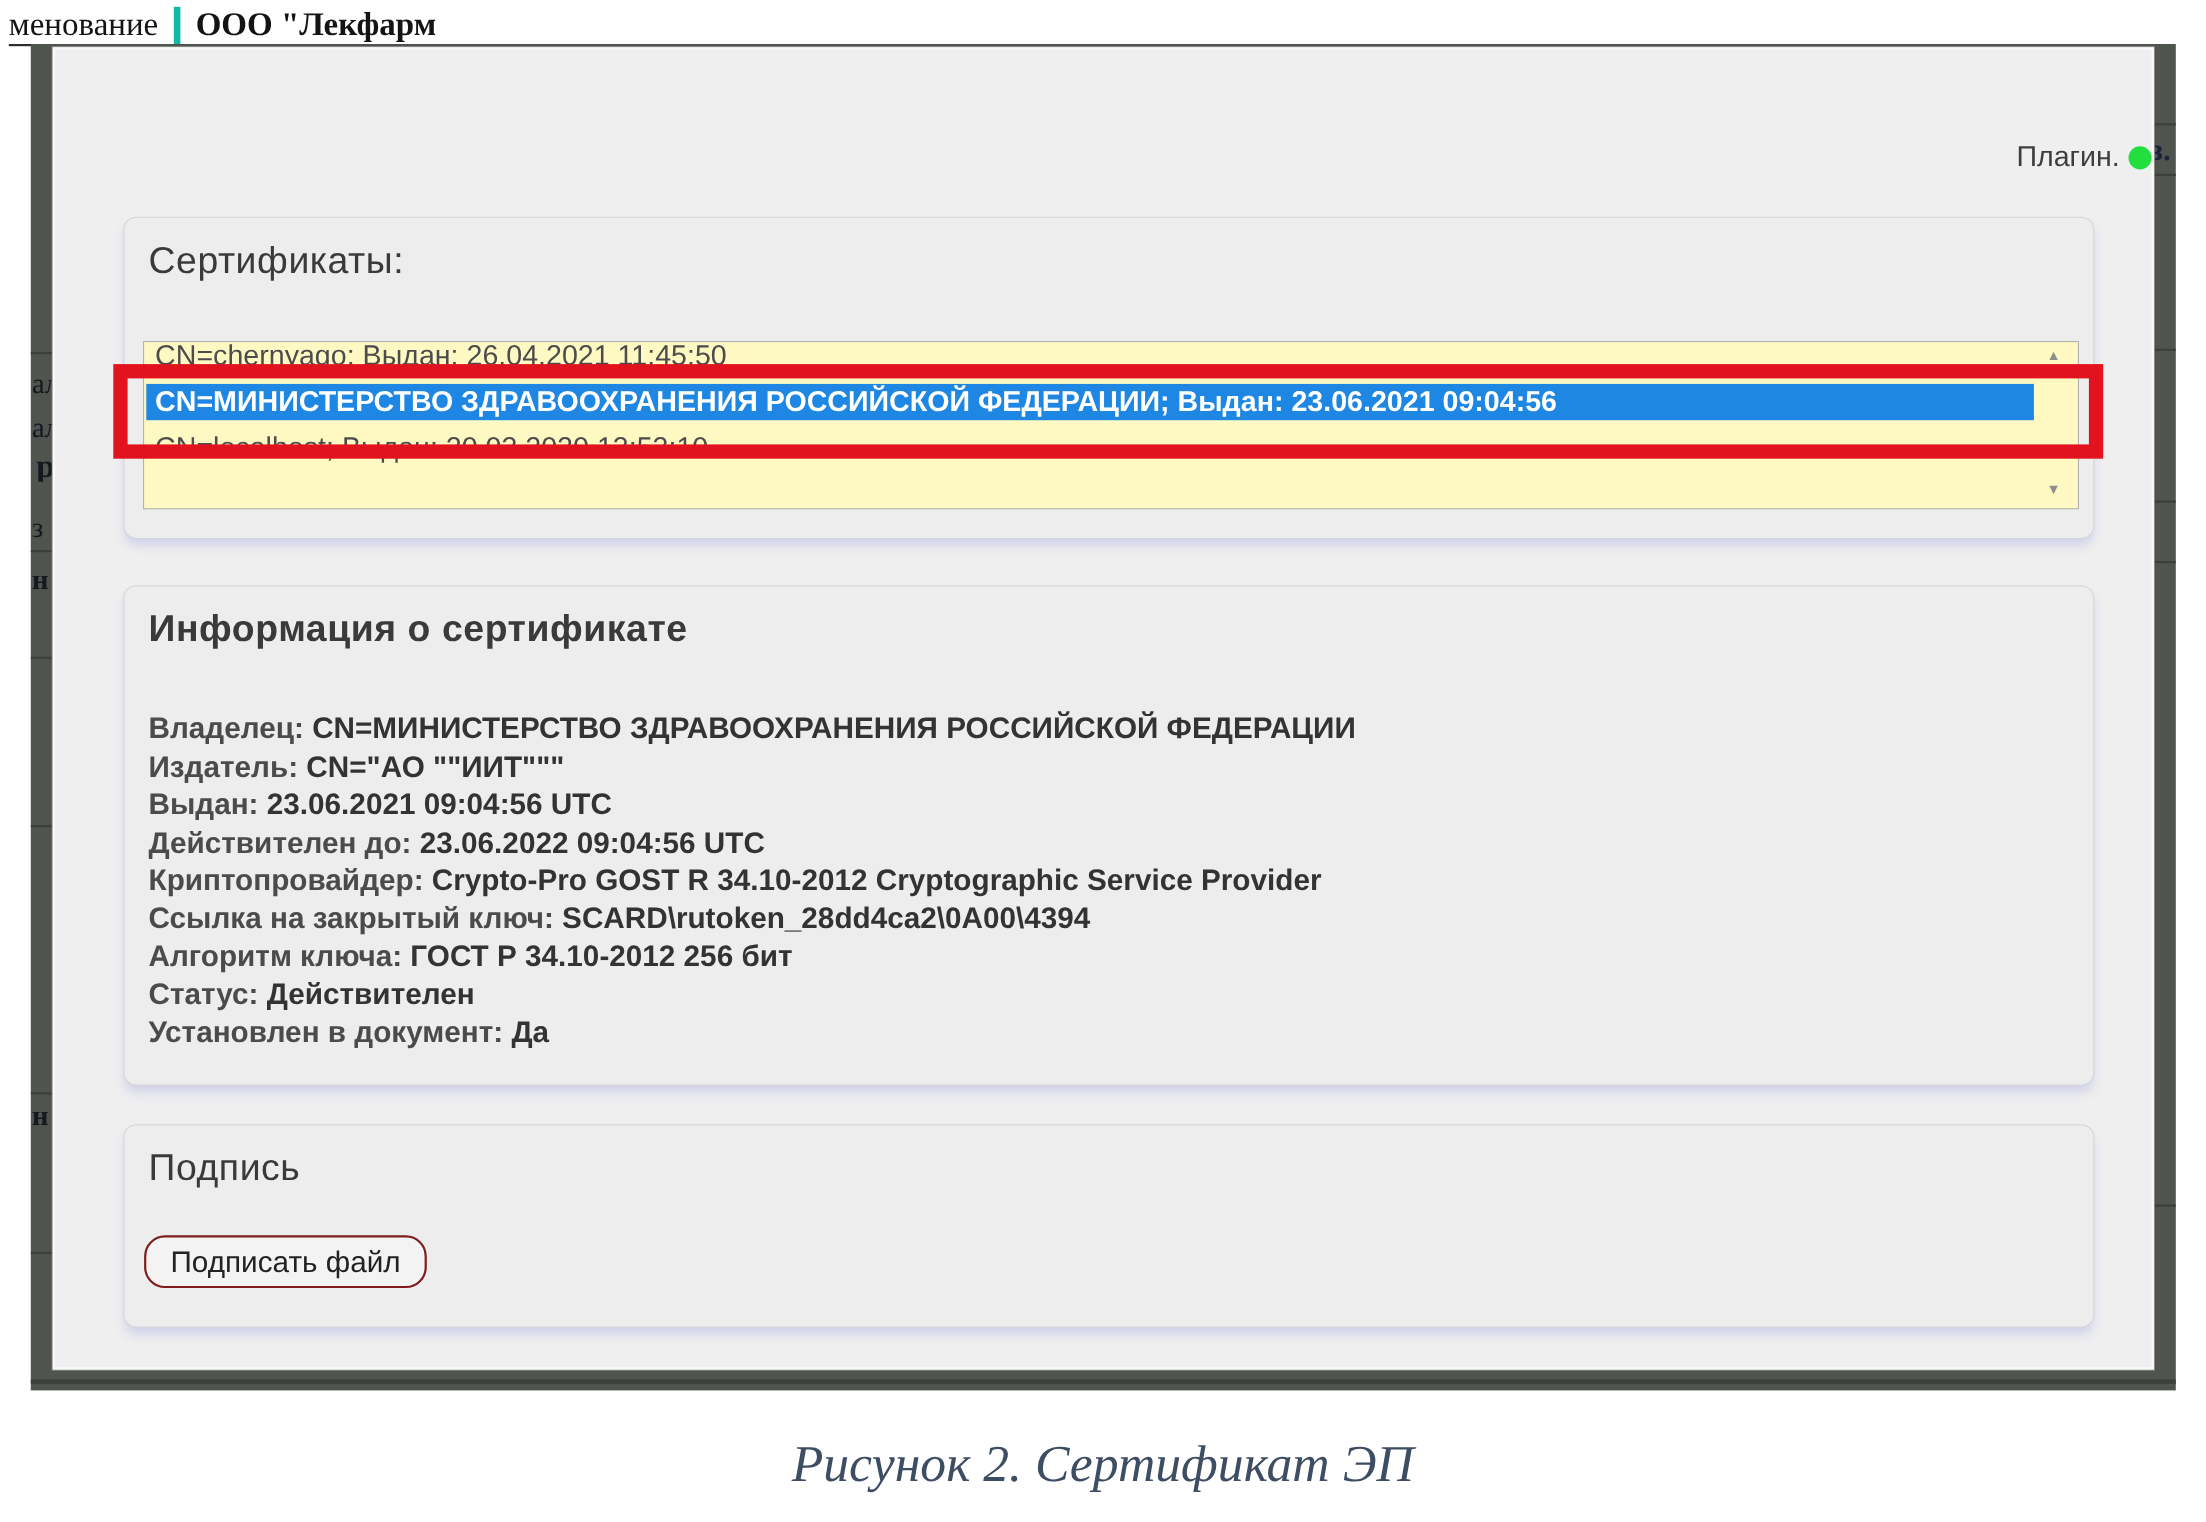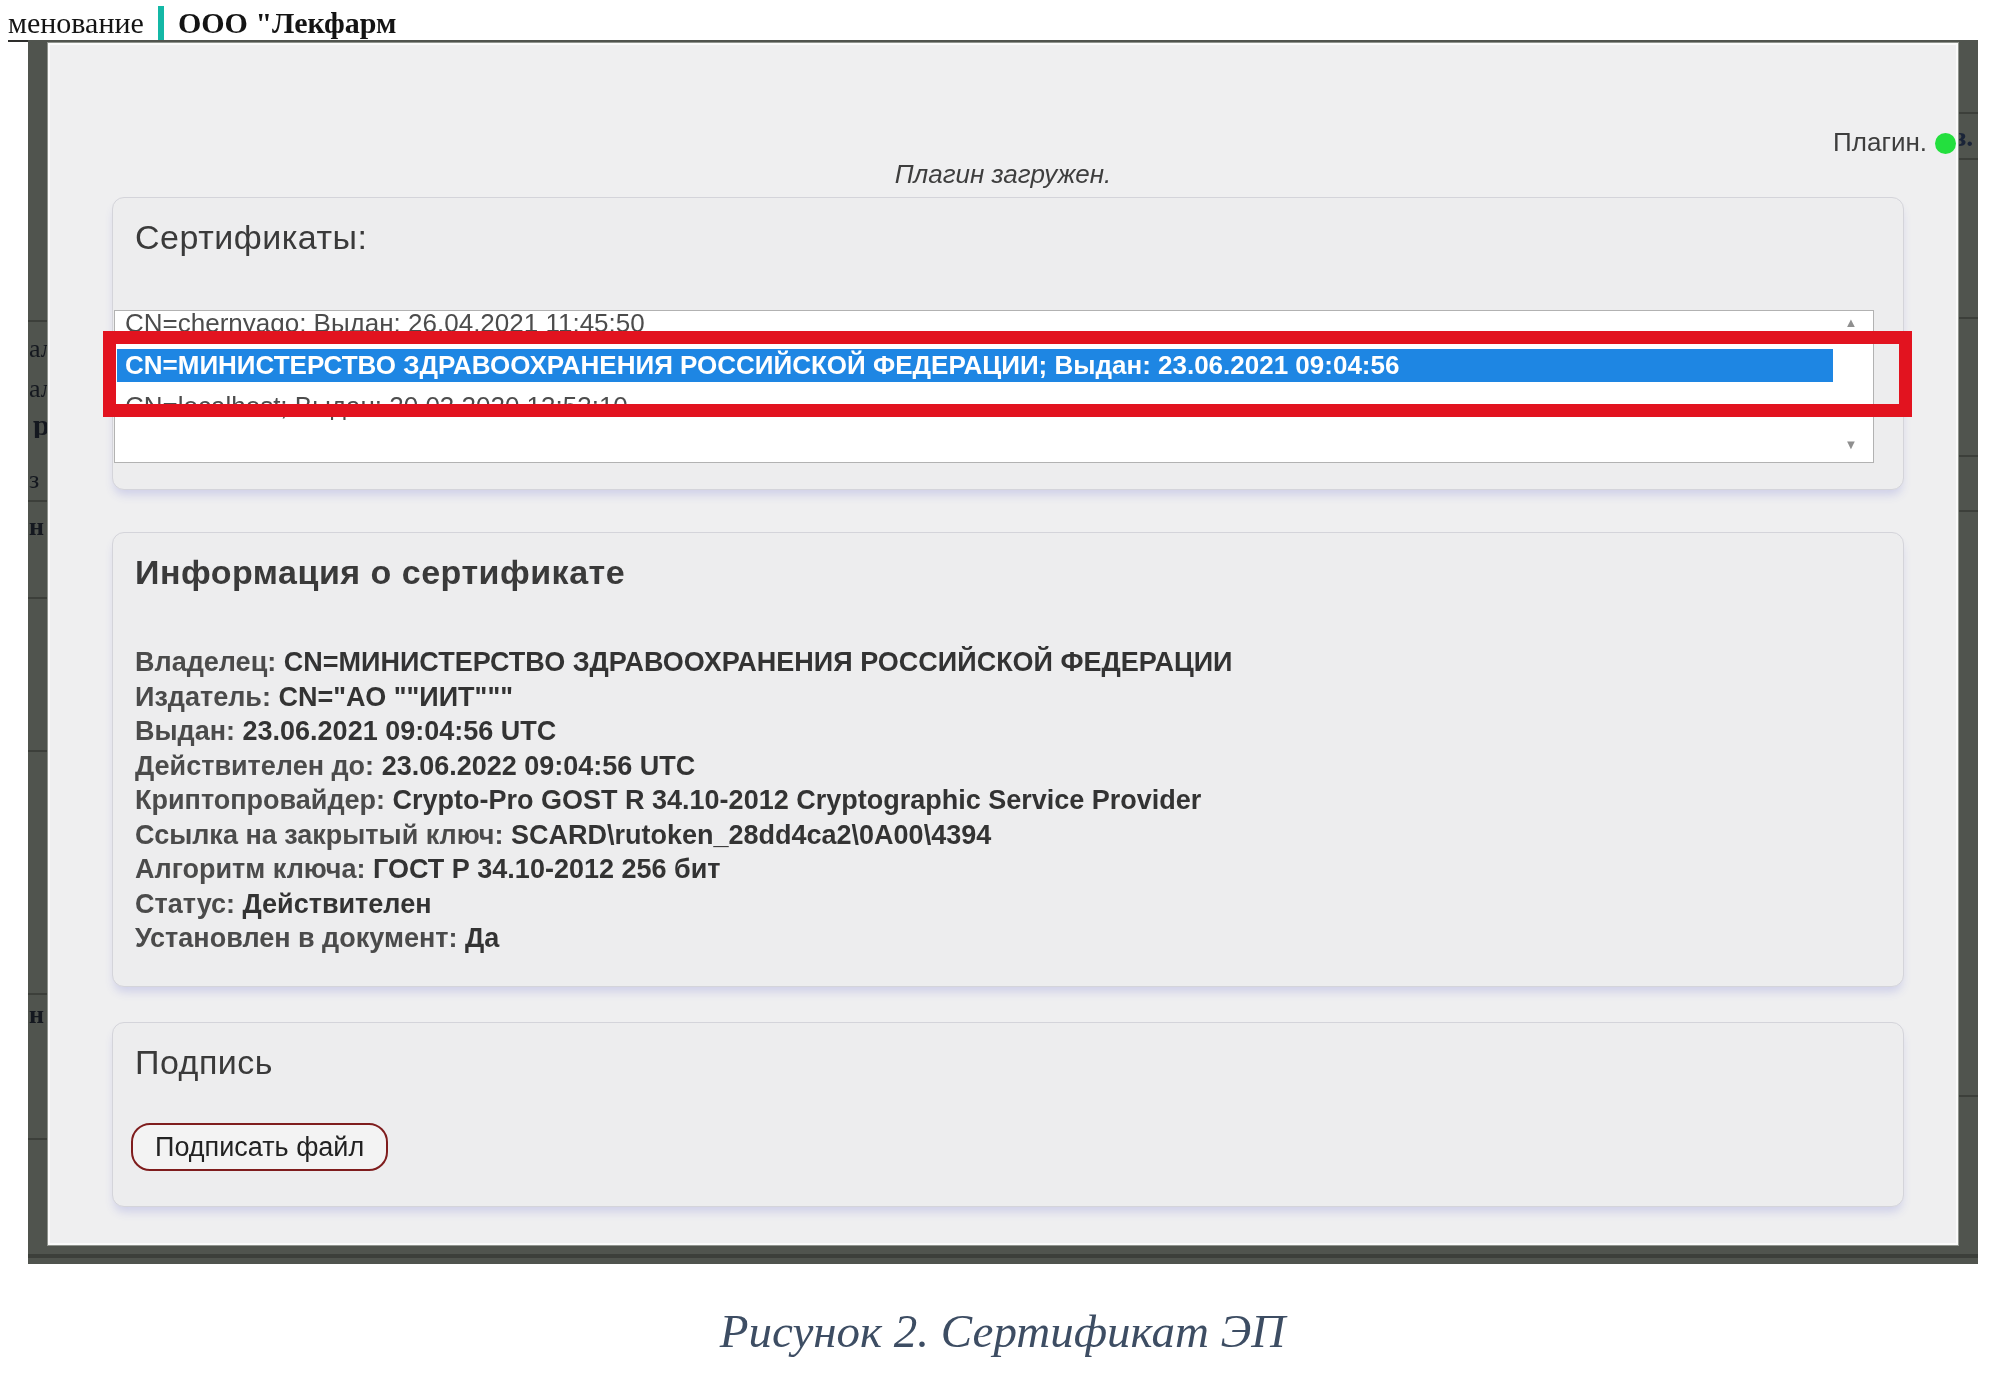--- a/index.html
+++ b/index.html
@@ -62,22 +62,22 @@
     box-sizing:border-box;box-shadow:0 7px 10px -2px #cfd0e8;
   }
   .panel-certificates{top:152px;height:293px;}
   .panel-info{top:487px;height:455px;font-weight:bold;}
   .panel-signature{top:977px;height:185px;}
   .panel-heading{
     position:absolute;left:22px;top:20px;font-size:34px;color:#3a3a3a;letter-spacing:.5px;
   }
   
   .listbox{
-    position:absolute;left:1px;top:112px;width:1760px;height:153px;
-    background:#ffffff;border:1px solid #b2b2b2;box-sizing:border-box;overflow:hidden;
+    position:absolute;left:17px;top:112px;width:1760px;height:153px;
+    background:#fef9c3;border:1px solid #b2b2b2;box-sizing:border-box;overflow:hidden;
   }
   .cert-row{
     position:absolute;left:2px;width:1716px;height:38px;line-height:38px;
     padding-left:8px;font-size:26px;color:#4c4c4c;white-space:nowrap;overflow:hidden;
     box-sizing:border-box;
   }
   .cert-row.r0{top:-7px;}
   .cert-row.r1{top:38px;height:33px;line-height:33px;background:#1e86e3;color:#ffffff;font-weight:bold;}
   .cert-row.r2{top:76px;}
   .scroll-arrow{
@@ -140,21 +140,20 @@
   <div class="frame-line" style="left:1958px;top:510px;width:20px;"></div>
   <div class="frame-line" style="left:1958px;top:1095px;width:20px;"></div>
   <div class="frame-line" style="left:28px;top:1254px;width:1950px;height:4px;"></div>
 
   <div class="dialog">
 
 
     <div class="plugin-line1">
       <span>Плагин.</span><span class="plugin-dot"></span>
     </div>
-    <div class="plugin-line2">Плагин загружен.</div>
 
     <div class="panel panel-certificates">
       <div class="panel-heading">Сертификаты:</div>
       <div class="listbox">
         <div class="cert-row r0">CN=chernyago; Выдан: 26.04.2021 11:45:50</div>
         <div class="cert-row r1">CN=МИНИСТЕРСТВО ЗДРАВООХРАНЕНИЯ РОССИЙСКОЙ ФЕДЕРАЦИИ; Выдан: 23.06.2021 09:04:56</div>
         <div class="cert-row r2">CN=localhost; Выдан: 20.03.2020 13:53:10</div>
         <div class="scroll-arrow scroll-up">▲</div>
         <div class="scroll-arrow scroll-down">▼</div>
       </div>

